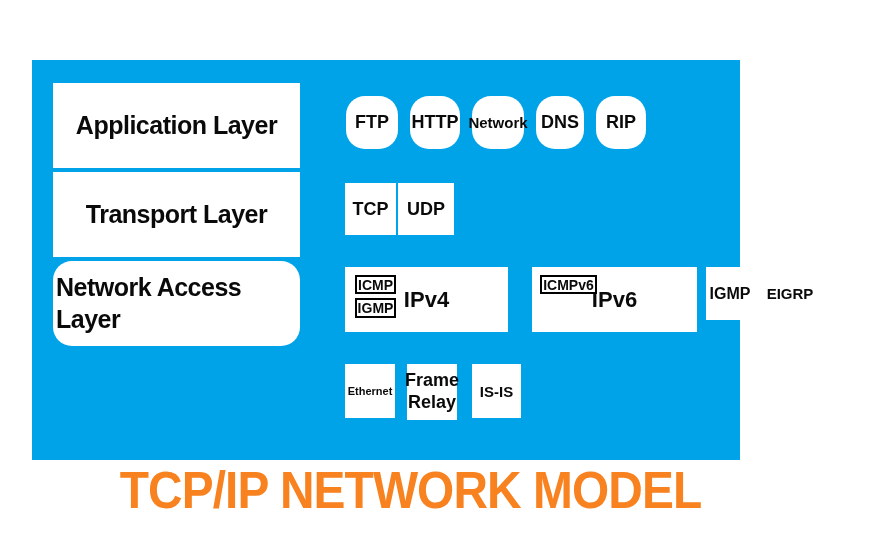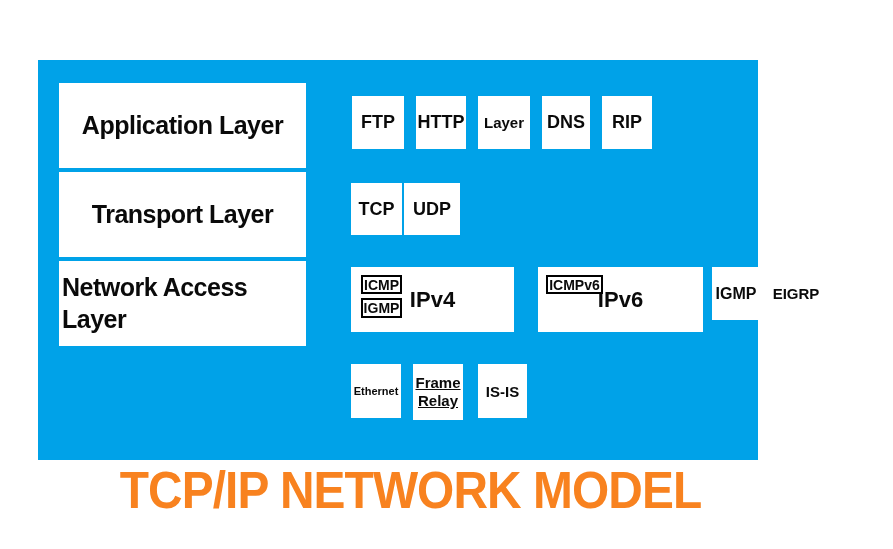--- a/index.html
+++ b/index.html
@@ -8,24 +8,23 @@
     font-family: "Liberation Sans", sans-serif;
     overflow: hidden;
   }
   .stage {
     position: relative;
     width: 893px; height: 549px;
     background: #ffffff;
   }
   .panel {
     position: absolute;
-    left: 38px; top: 60px;
+    left: 32px; top: 60px;
     width: 708px; height: 400px;
     background: var(--panel-blue, #00A2E8);
-    padding-left: 12px;
   }
   
   .layers {
     position: absolute;
     left: 21px; top: 23px;
     width: 247px;
     display: flex; flex-direction: column; gap: 4px;
   }
   .layer-box {
     height: 85px;
@@ -34,33 +33,34 @@
     font-weight: bold; font-size: 25px;
     display: flex; align-items: center; justify-content: center;
     text-align: center;
     letter-spacing: -0.5px;
   }
   .layer-box.left-align {
     justify-content: flex-start;
     text-align: left;
     padding-left: 3px;
     line-height: 1.25;
+    border-radius: 19px;
   }
   
   .row { position: absolute; display: flex; align-items: flex-start; }
   .pbox {
     background: var(--box-white, #ffffff);
     color: var(--text-black, #0a0a0a);
     font-weight: bold;
     display: flex; align-items: center; justify-content: center;
     text-align: center;
     flex: none;
   }
   .row1 { left: 314px; top: 36px; gap: 12px; }
-  .row1 .pbox { width: 52px; height: 53px; font-size: 18px; }
+  .row1 .pbox { width: 52px; height: 53px; font-size: 18px; border-radius: 19px; }
   .row1 .pbox:nth-child(2) { width: 50px; }
   .row1 .pbox:nth-child(3) { width: 52px; font-size: 15px; }
   .row1 .pbox:nth-child(4) { width: 48px; }
   .row1 .pbox:nth-child(5) { width: 50px; }
 
   .row2 { left: 313px; top: 123px; gap: 2px; }
   .row2 .pbox { width: 51px; height: 52px; font-size: 18px; }
   .row2 .pbox:nth-child(2) { width: 56px; }
 
   .row3 { left: 313px; top: 207px; }
@@ -80,21 +80,21 @@
     box-sizing: border-box;
   }
   .subbox.icmp { top: 8px;  width: 41px; height: 19px; }
   .subbox.igmp { top: 31px; width: 41px; height: 20px; }
   .subbox.icmpv6 { left: 8px; top: 8px; width: 57px; height: 19px; }
   .pbox.ospf  { width: 48px; height: 53px; margin-left: 9px;  font-size: 16px; }
   .pbox.eigrp { width: 48px; height: 53px; margin-left: 12px; font-size: 15px; }
 
   .row4 { left: 313px; top: 304px; }
   .pbox.eth   { width: 50px; height: 54px; font-size: 11px; }
-  .pbox.frame { width: 50px; height: 56px; margin-left: 12px; font-size: 15px; line-height: 1.2; text-decoration: underline; }
+  .pbox.frame { width: 50px; height: 56px; margin-left: 12px; font-size: 18px; line-height: 1.2; }
   .pbox.isis  { width: 49px; height: 54px; margin-left: 15px; font-size: 15px; }
 
   
   .title {
     position: absolute;
     left: 0; top: 460px;
     width: 893px;
     text-align: center;
     color: var(--title-orange, #F8821F);
     font-size: 52px; font-weight: bold;
@@ -112,21 +112,21 @@
 
     <div class="layers">
       <div class="layer-box">Application Layer</div>
       <div class="layer-box">Transport Layer</div>
       <div class="layer-box left-align">Network Access Layer</div>
     </div>
 
     <div class="row row1">
       <div class="pbox">FTP</div>
       <div class="pbox">HTTP</div>
-      <div class="pbox">Layer</div>
+      <div class="pbox">Network</div>
       <div class="pbox">DNS</div>
       <div class="pbox">RIP</div>
     </div>
 
     <div class="row row2">
       <div class="pbox">TCP</div>
       <div class="pbox">UDP</div>
     </div>
 
     <div class="row row3">

